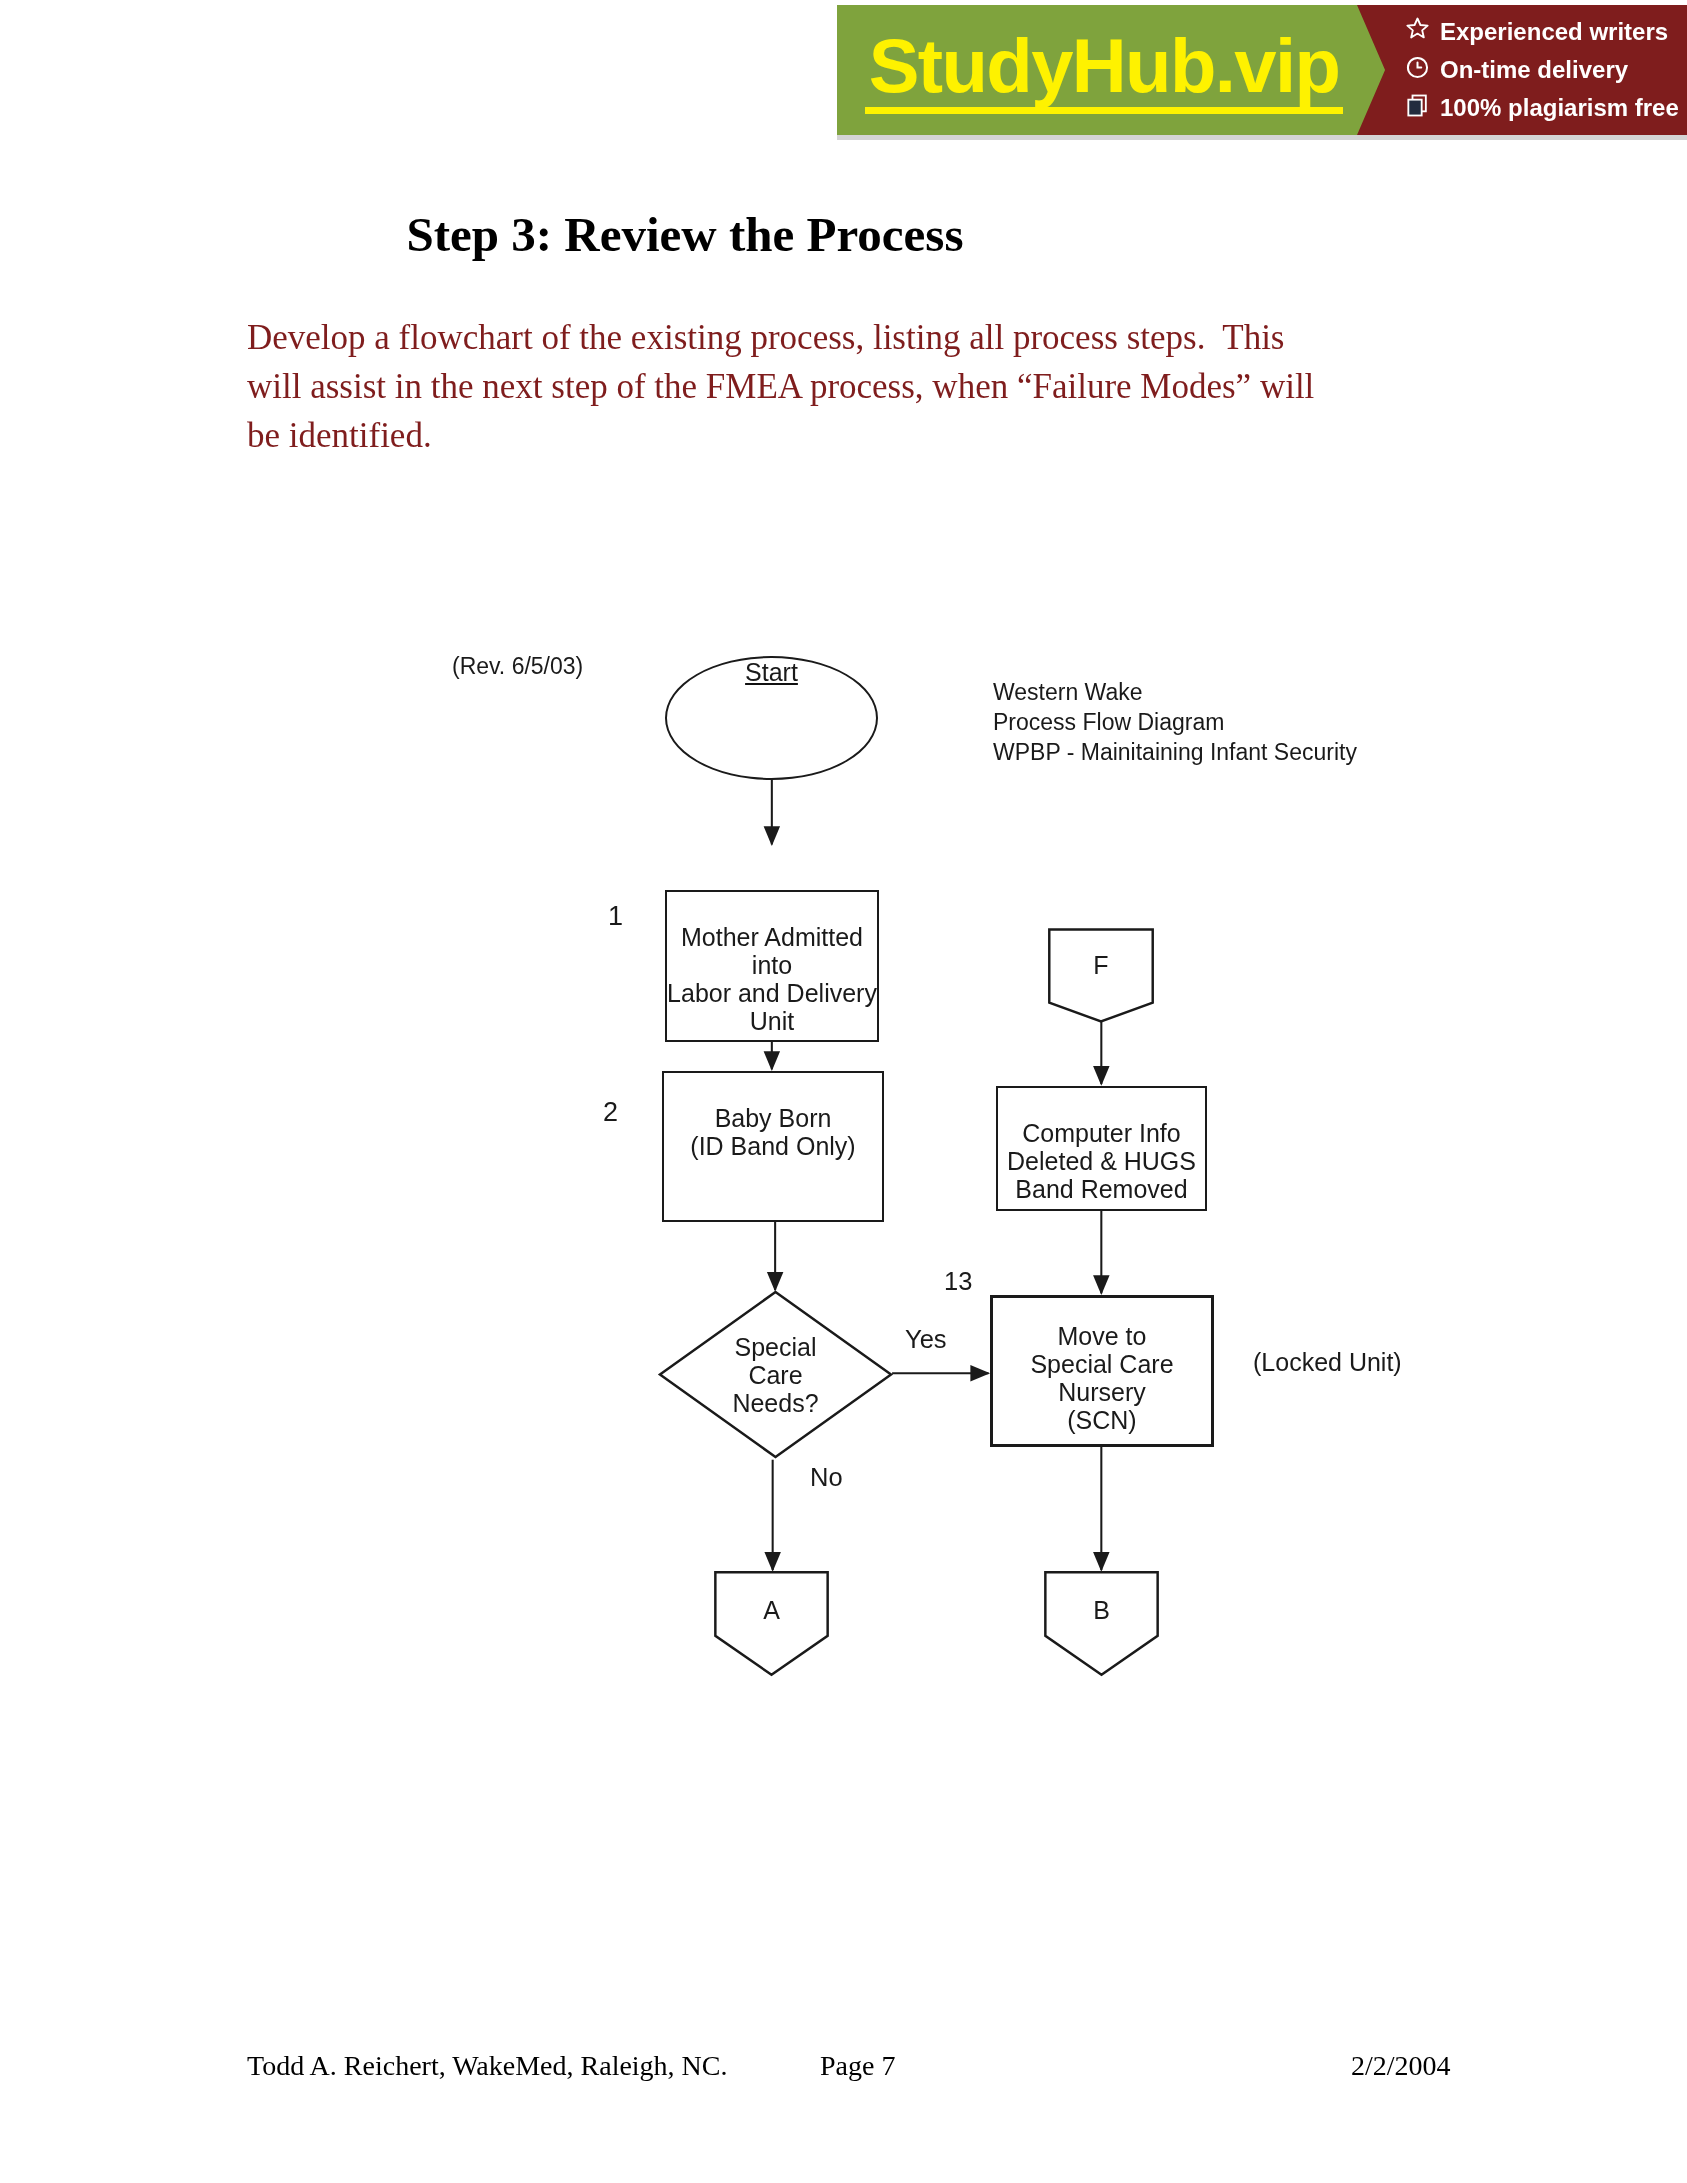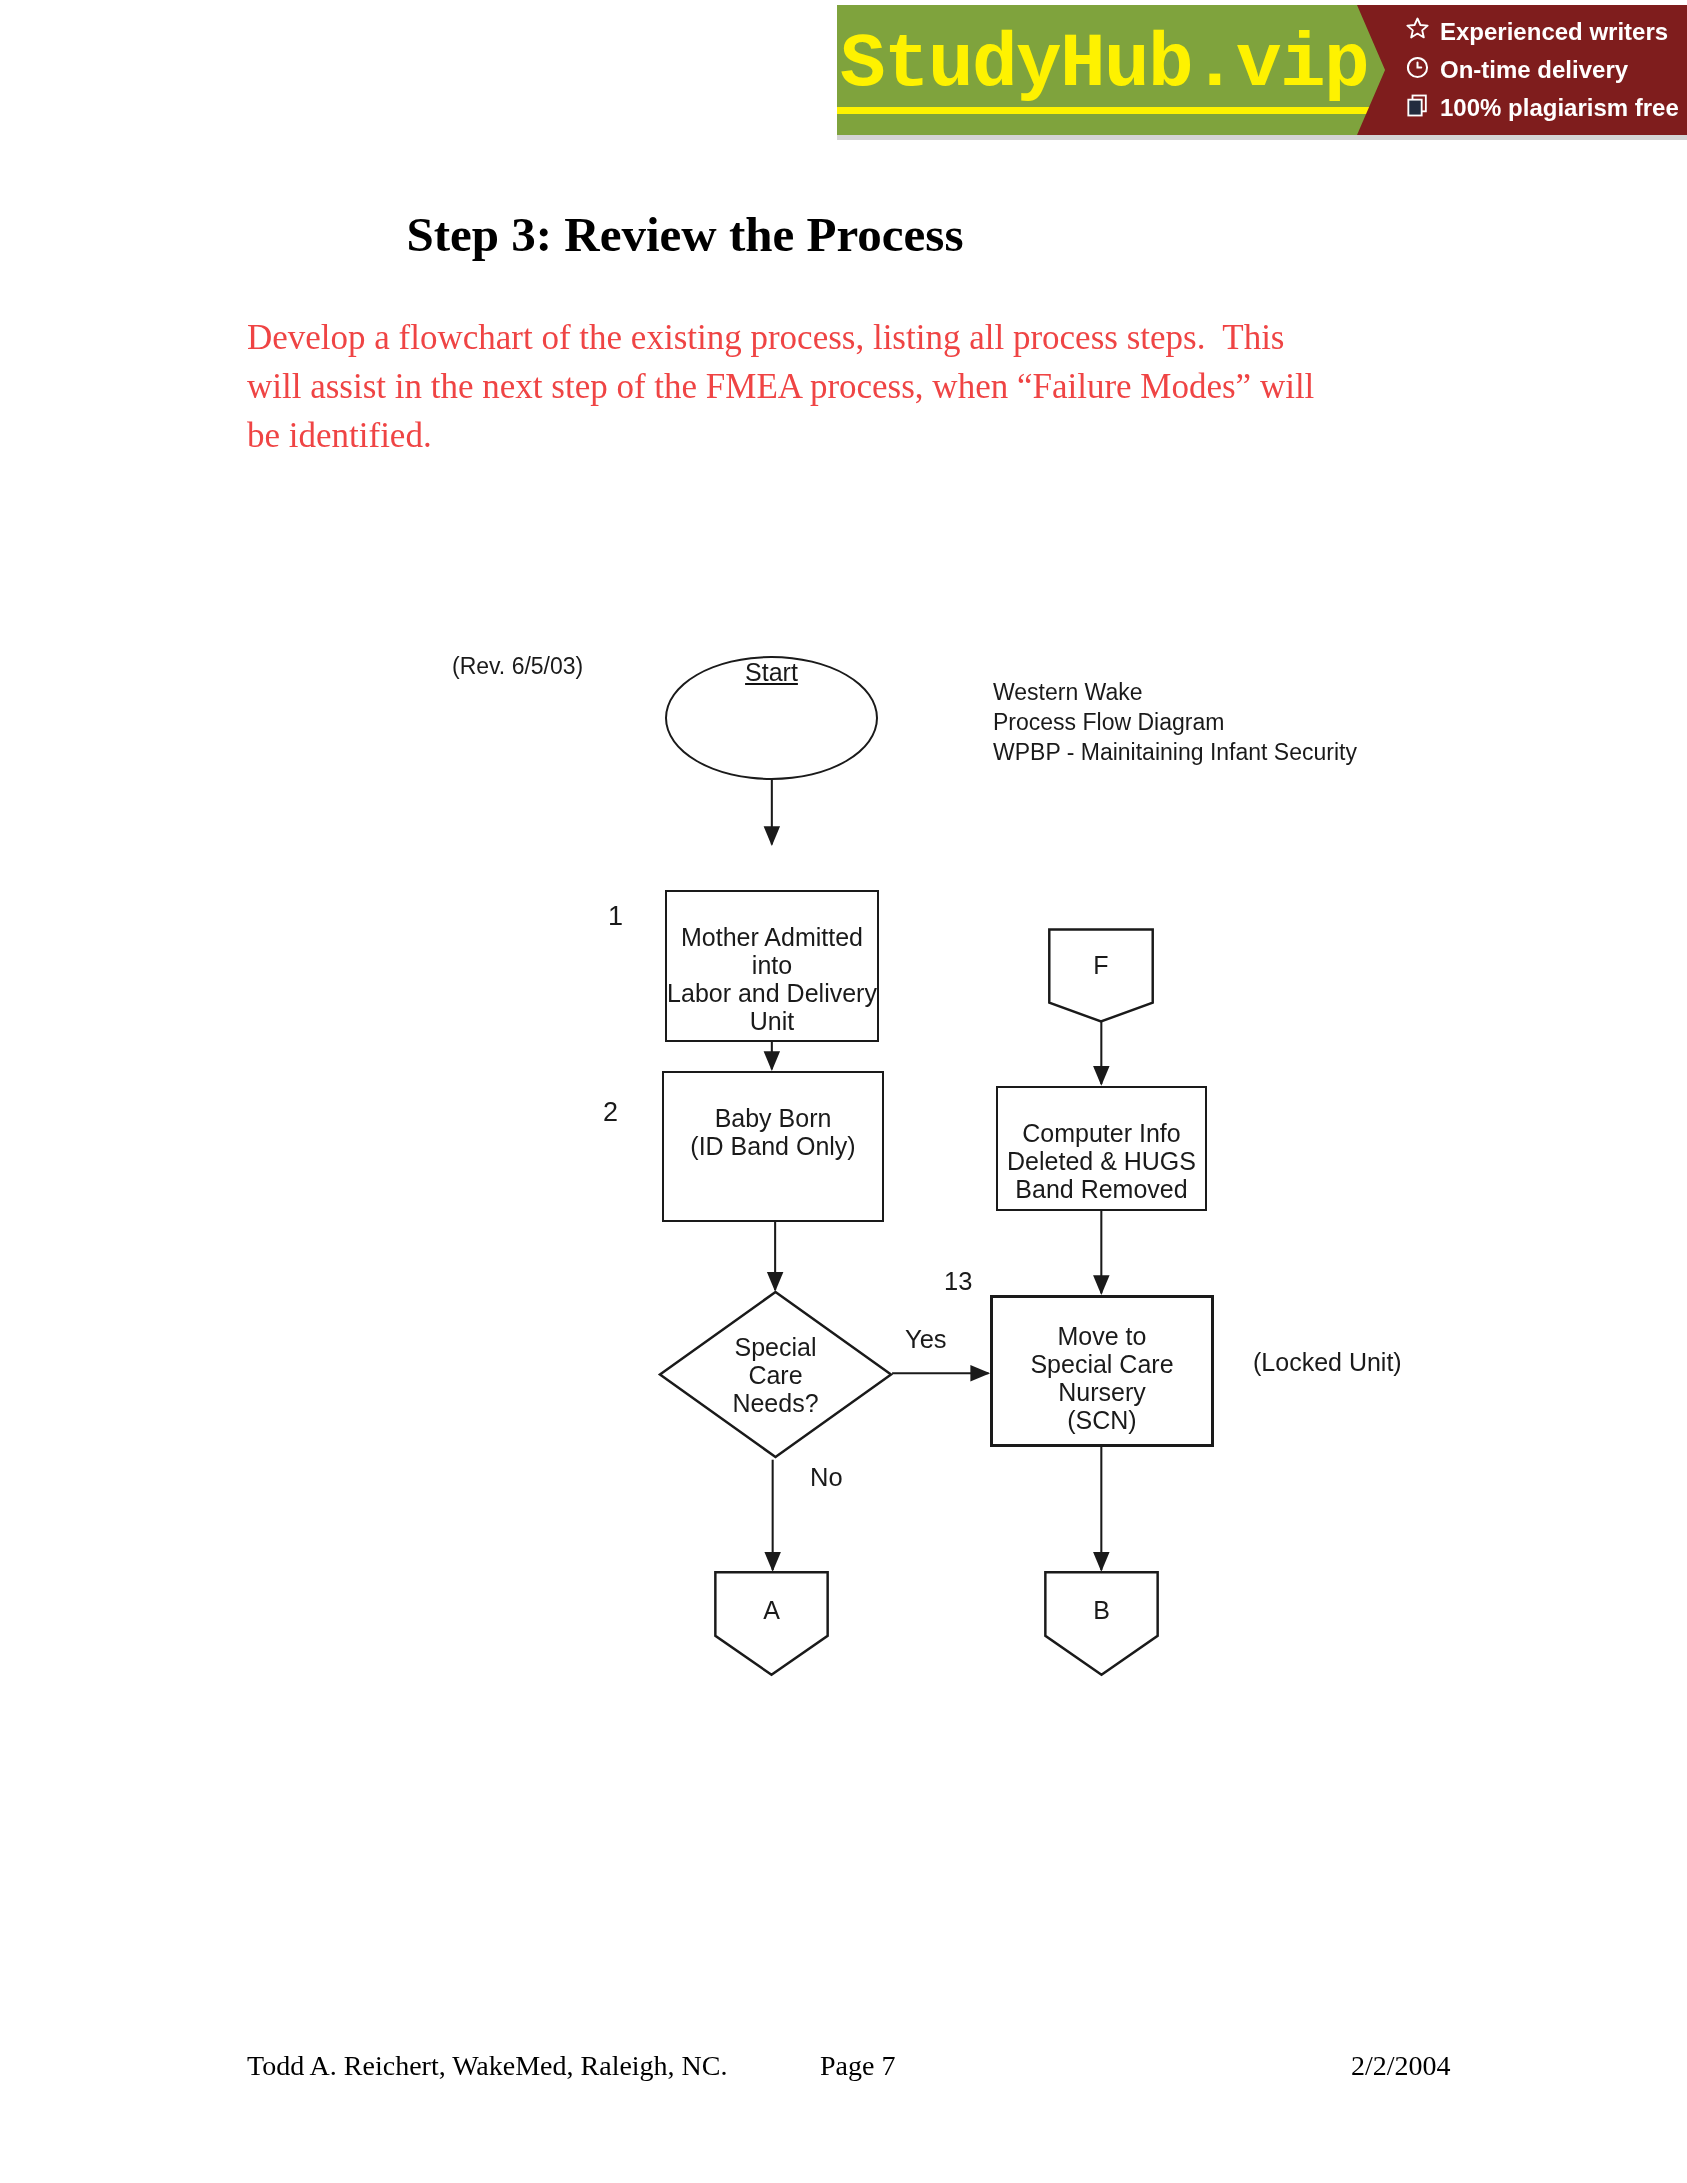--- a/index.html
+++ b/index.html
@@ -4,37 +4,37 @@
 <style>
   html,body{margin:0;padding:0;background:#fff;}
   .page{position:relative;width:1687px;height:2183px;background:#ffffff;overflow:hidden;
         font-family:"Liberation Sans",sans-serif;color:#111;}
 
   
   .banner{position:absolute;left:837px;top:5px;width:850px;height:130px;background:#7fa33d;
           border-bottom:5px solid #d4d4d4;}
   .banner-left{position:absolute;left:0;top:0;width:534px;height:100%;
                display:flex;align-items:center;justify-content:center;}
-  .brand{font-family:Liberation Mono, monospace;font-weight:700;font-size:76px;
+  .brand{font-family:Liberation Sans, sans-serif;font-weight:700;font-size:76px;
          color:#fef200;border-bottom:7.4px solid #fef200;line-height:1.05;padding:0 3.3px 1.6px 3.3px;
          letter-spacing:-1.6px;}
   .banner-right{position:absolute;right:0;top:0;width:330px;height:100%;background:#7f1d1d;
                 clip-path:polygon(0 0,100% 0,100% 100%,0 100%,8.5% 50%);
                 display:flex;flex-direction:column;justify-content:center;gap:7.4px;
                 padding-left:48px;box-sizing:border-box;}
   .feature{display:flex;align-items:center;gap:10px;color:#ffffff;font-weight:700;
            font-size:24px;white-space:nowrap;}
   .feature svg{flex:0 0 auto;}
 
   
   .doc-title{position:absolute;left:0;top:206px;width:1370px;text-align:center;
              font-family:"Liberation Serif",serif;font-weight:700;font-size:49px;color:#000;}
   .doc-paragraph{position:absolute;left:247px;top:313px;width:1252px;
                  font-family:"Liberation Serif",serif;font-size:35px;line-height:49px;
-                 color:#ef4444;white-space:pre-wrap;}
+                 color:#7f1d1d;white-space:pre-wrap;}
 
   
   .fc-label{position:absolute;font-size:23px;color:#1a1a1a;}
   .fc-multiline{white-space:pre-line;}
   .node-text{font-size:25px;line-height:28px;text-align:center;color:#1a1a1a;white-space:pre-line;}
 
   .shape-box{position:absolute;background:#fff;border:2.5px solid #1a1a1a;box-sizing:border-box;
              display:flex;justify-content:center;padding-top:31px;}
   .shape-ellipse{position:absolute;background:#fff;border:2.5px solid #1a1a1a;border-radius:50%;
                  box-sizing:border-box;display:flex;align-items:flex-start;justify-content:center;text-decoration:underline;}

